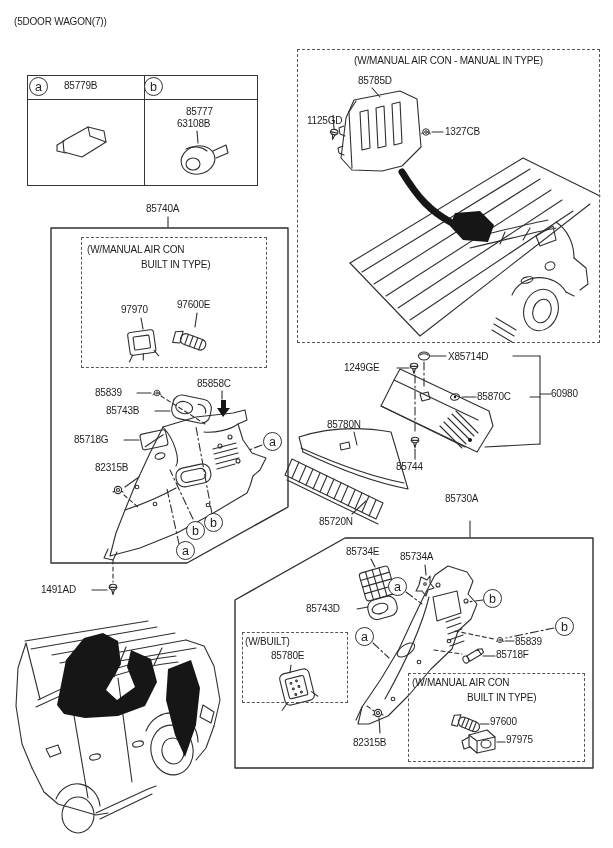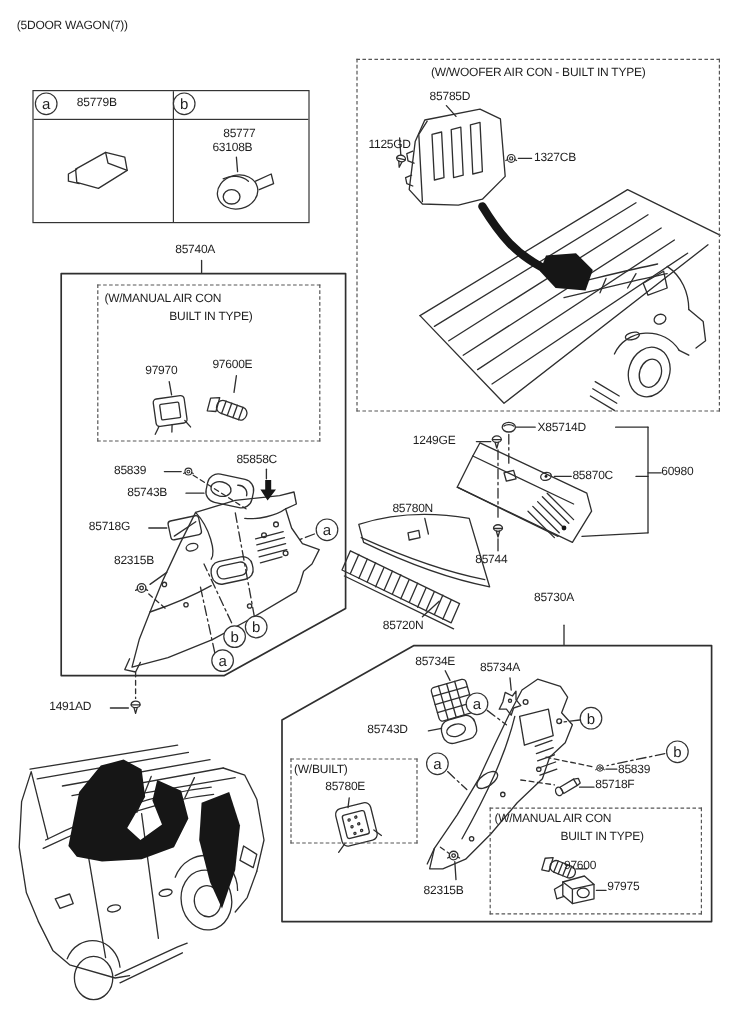--- a/index.html
+++ b/index.html
@@ -365,21 +365,21 @@
   <div class="callout" style="left:29px;top:77px">
       <span>a</span>
     </div>
   <div class="lbl" style="left:64px;top:79px">85779B</div>
   <div class="callout" style="left:144px;top:77px">
       <span>b</span>
     </div>
   <div class="lbl" style="left:186px;top:105px">85777</div>
   <div class="lbl" style="left:177px;top:117px">63108B</div>
 
-  <div class="lbl ctr" style="left:299px;top:54px;width:299px">(W/WOOFER AIR CON - BUILT IN TYPE)</div>
+  <div class="lbl ctr" style="left:299px;top:54px;width:299px">(W/MANUAL AIR CON - MANUAL IN TYPE)</div>
   <div class="lbl" style="left:358px;top:74px">85785D</div>
   <div class="lbl" style="left:307px;top:114px">1125GD</div>
   <div class="lbl" style="left:445px;top:125px">1327CB</div>
 
   <div class="lbl" style="left:146px;top:202px">85740A</div>
   <div class="lbl" style="left:87px;top:243px">(W/MANUAL AIR CON</div>
   <div class="lbl" style="left:141px;top:258px">BUILT IN TYPE)</div>
   <div class="lbl" style="left:121px;top:303px">97970</div>
   <div class="lbl" style="left:177px;top:298px">97600E</div>
   <div class="lbl" style="left:95px;top:386px">85839</div>
@@ -414,21 +414,21 @@
   <div class="lbl" style="left:346px;top:545px">85734E</div>
   <div class="lbl" style="left:400px;top:550px">85734A</div>
   <div class="lbl" style="left:306px;top:602px">85743D</div>
   <div class="lbl" style="left:515px;top:635px">85839</div>
   <div class="lbl" style="left:496px;top:648px">85718F</div>
   <div class="lbl" style="left:353px;top:736px">82315B</div>
   <div class="lbl" style="left:245px;top:635px">(W/BUILT)</div>
   <div class="lbl" style="left:271px;top:649px">85780E</div>
   <div class="lbl" style="left:412px;top:676px">(W/MANUAL AIR CON</div>
   <div class="lbl" style="left:467px;top:691px">BUILT IN TYPE)</div>
-  <div class="lbl" style="left:470px;top:715px">97600</div>
+  <div class="lbl" style="left:490px;top:715px">97600</div>
   <div class="lbl" style="left:506px;top:733px">97975</div>
 
   <div class="callout" style="left:388px;top:577px">
       <span>a</span>
     </div>
   <div class="callout" style="left:483px;top:589px">
       <span>b</span>
     </div>
   <div class="callout" style="left:555px;top:617px">
       <span>b</span>

